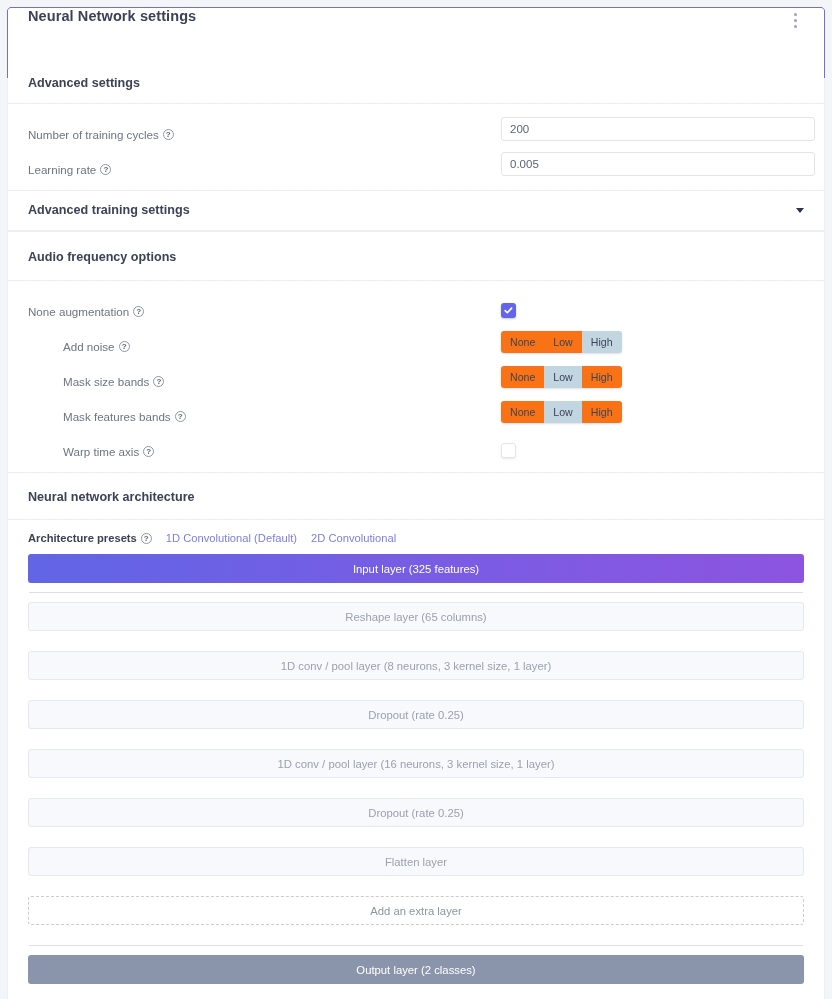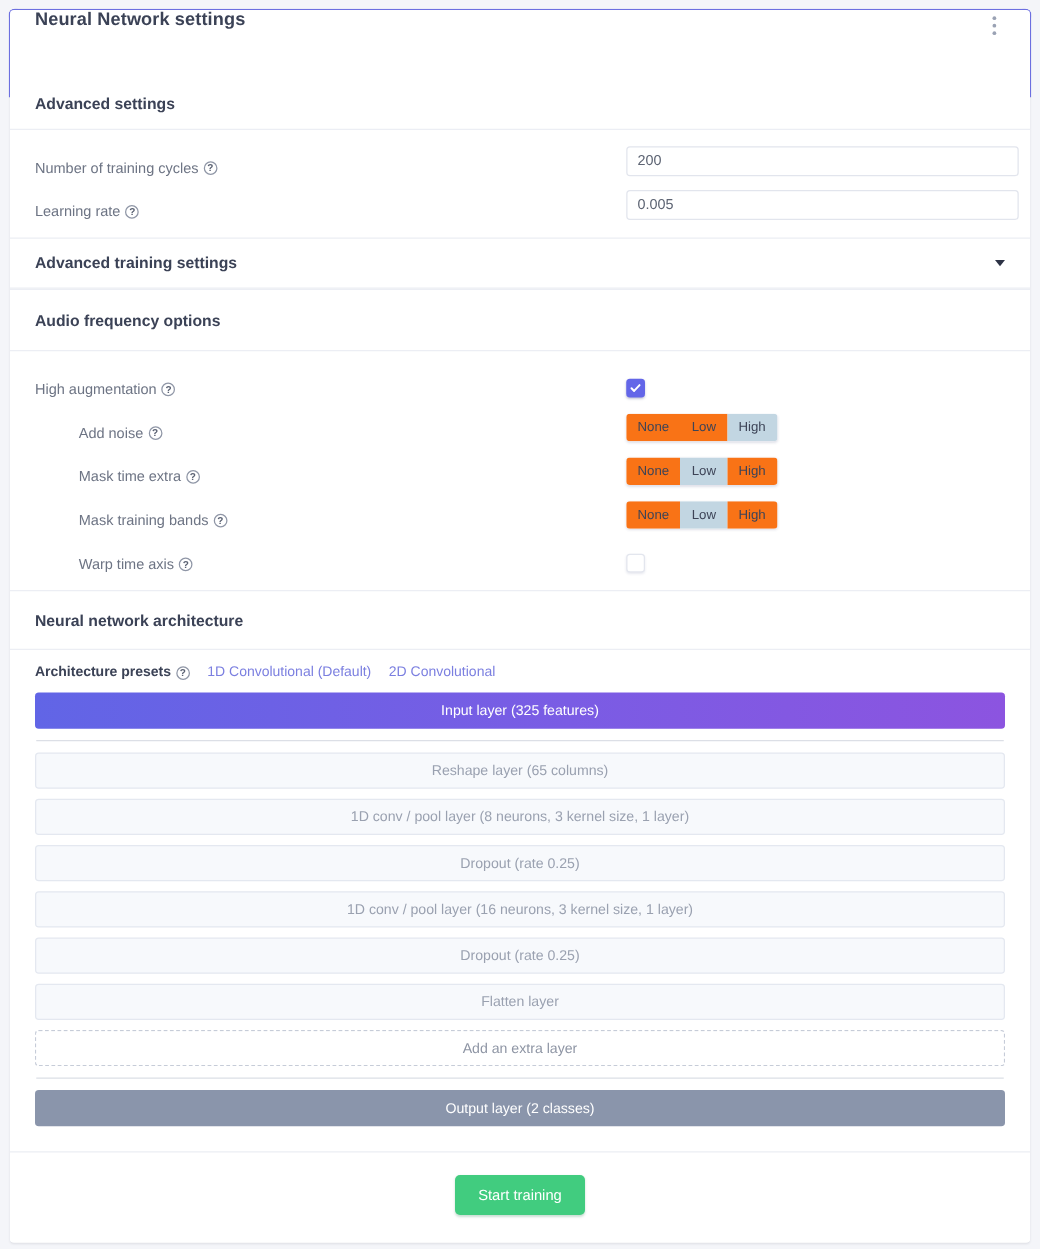--- a/index.html
+++ b/index.html
@@ -119,21 +119,21 @@
     font-size: 11.2px;
   }
   .presets .lbl { font-weight: bold; color: #3b4256; display:flex; align-items:center; gap:4px;}
   .presets a { color: #7b7fe0; text-decoration: none; cursor: pointer; margin-left: 6px; }
 
   .arch { padding: 0 20px 8px 20px; }
 
   .layer {
     height: 29px; border-radius: 3px;
     display: flex; align-items: center; justify-content: center;
-    font-size: 11.3px; margin-bottom: 8px;
+    font-size: 11.3px; margin-bottom: 20px;
   }
   .layer.input {
     background: linear-gradient(90deg, #6165e6 0%, #7a5ce4 55%, #8c54e0 100%);
     color: #fff; height: 29px; margin-bottom: 0;
   }
   .layer.normal {
     background: #f7f9fc; border: 1px solid #e4e8f0; color: #9aa1b0;
     cursor: pointer;
   }
   .layer.dashed {
@@ -203,21 +203,21 @@
       </div>
 
       <div class="section-head" style="border-top:1px solid #eceef4;padding-top:18px;padding-bottom:16px;">
         <span>Audio frequency options</span>
       </div>
 
       <div class="rows">
 
         <div class="row">
           <div class="label">
-            <span>High augmentation</span>
+            <span>None augmentation</span>
             <span class="help">?</span>
           </div>
           <div class="ctl">
             <div class="cb on">
               <svg viewBox="0 0 12 12">
                 <path d="M1.6 6.2 L4.4 9 L10.2 2.8" fill="none" stroke="#ffffff" stroke-width="2.1" stroke-linecap="round" stroke-linejoin="round"></path>
               </svg>
             </div>
           </div>
         </div>
@@ -231,35 +231,35 @@
             <div class="seg">
               <div class="opt">None</div>
               <div class="opt">Low</div>
               <div class="opt sel">High</div>
             </div>
           </div>
         </div>
 
         <div class="row">
           <div class="label indent">
-            <span>Mask time extra</span>
+            <span>Mask size bands</span>
             <span class="help">?</span>
           </div>
           <div class="ctl">
             <div class="seg">
               <div class="opt">None</div>
               <div class="opt sel">Low</div>
               <div class="opt">High</div>
             </div>
           </div>
         </div>
 
         <div class="row">
           <div class="label indent">
-            <span>Mask training bands</span>
+            <span>Mask features bands</span>
             <span class="help">?</span>
           </div>
           <div class="ctl">
             <div class="seg">
               <div class="opt">None</div>
               <div class="opt sel">Low</div>
               <div class="opt">High</div>
             </div>
           </div>
         </div>

